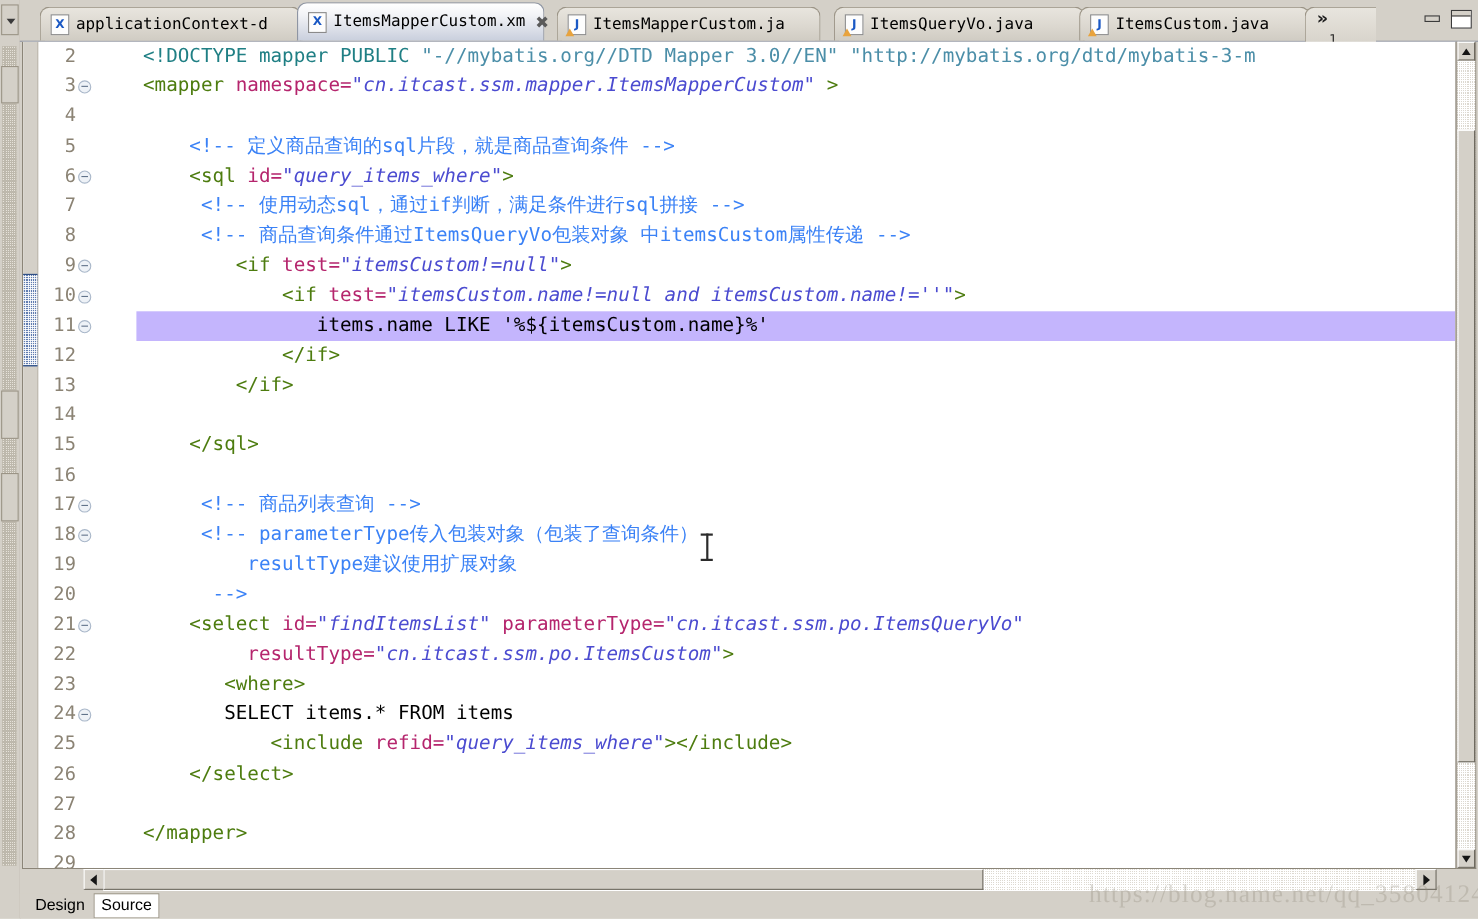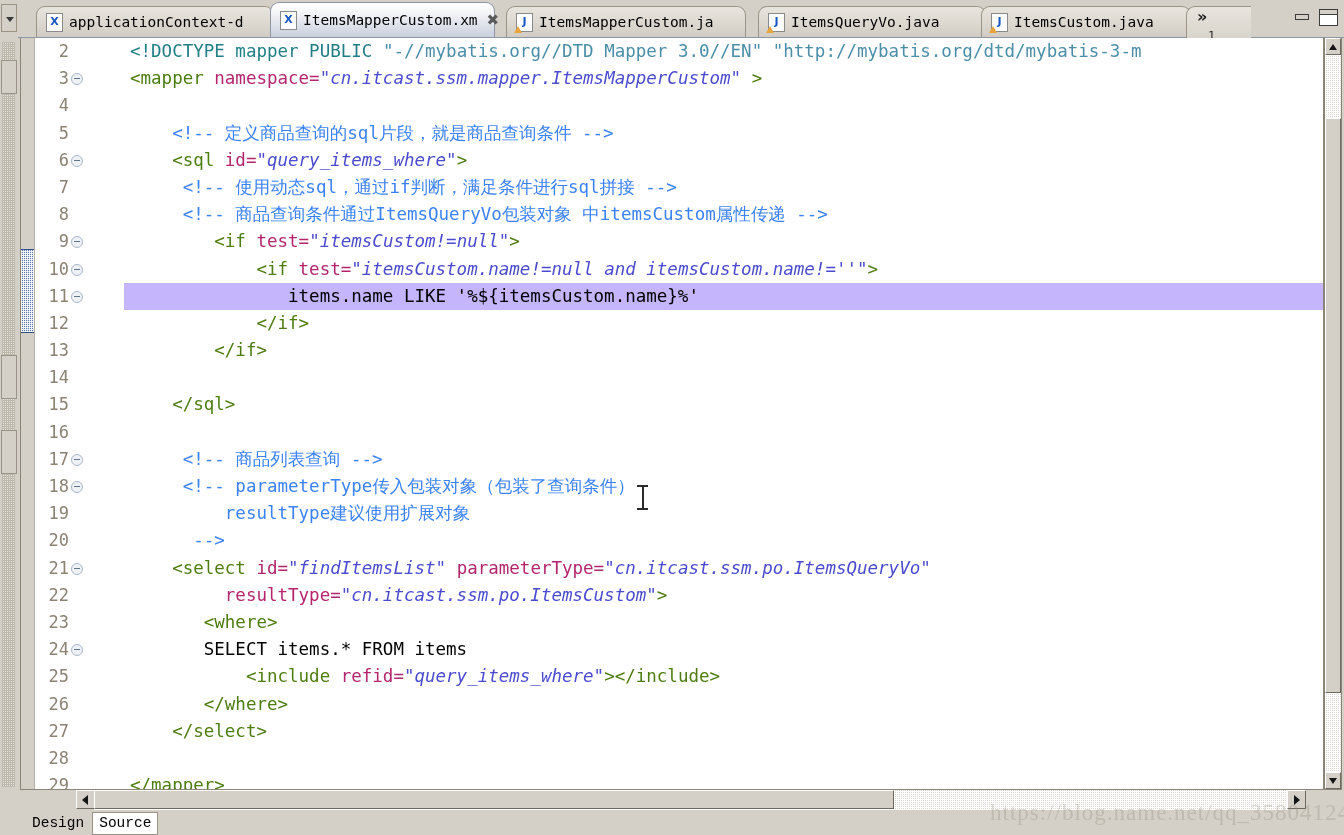--- a/index.html
+++ b/index.html
@@ -313,21 +313,21 @@
   }
 
   
   .bottom-tabs {
     position: absolute; left: 0; top: 812px; width: 1326px; height: 23px;
     background: #d4d0c8;
     display: flex; align-items: center;
     padding-left: 8px;
   }
   .btab {
-    font-family: Liberation Mono, monospace;
+    font-family: Liberation Sans, sans-serif;
     font-size: 14.5px;
     color: #000;
     padding: 2px 6px 3px 6px;
     margin-right: 2px;
   }
   .btab.sel {
     background: #fff;
     border: 1px solid #9b9486;
   }
 
@@ -451,21 +451,20 @@
           <div class="row">&nbsp;</div>
           <div class="row"><span class="t-cmt">     &lt;!-- 商品列表查询 --&gt;</span></div>
           <div class="row"><span class="t-cmt">     &lt;!-- parameterType传入包装对象（包装了查询条件）</span></div>
           <div class="row"><span class="t-cmt">         resultType建议使用扩展对象</span></div>
           <div class="row"><span class="t-cmt">      --&gt;</span></div>
           <div class="row"><span class="t-tag">    &lt;select </span><span class="t-attr">id=</span><span class="t-val">"findItemsList"</span><span class="t-attr"> parameterType=</span><span class="t-val">"cn.itcast.ssm.po.ItemsQueryVo"</span></div>
           <div class="row"><span class="t-attr">         resultType=</span><span class="t-val">"cn.itcast.ssm.po.ItemsCustom"</span><span class="t-tag">&gt;</span></div>
           <div class="row"><span class="t-tag">       &lt;where&gt;</span></div>
           <div class="row"><span class="t-txt">       SELECT items.* FROM items</span></div>
           <div class="row"><span class="t-tag">           &lt;include </span><span class="t-attr">refid=</span><span class="t-val">"query_items_where"</span><span class="t-tag">&gt;&lt;/include&gt;</span></div>
-          <div class="row"><span class="t-tag">       &lt;/where&gt;</span></div>
           <div class="row"><span class="t-tag">    &lt;/select&gt;</span></div>
           <div class="row">&nbsp;</div>
           <div class="row"><span class="t-tag">&lt;/mapper&gt;</span></div>
           <div class="caret-ibeam">
           <div class="caret-stem"></div>
         </div>
         </div>
     </div>
 
     <div class="vscroll">

